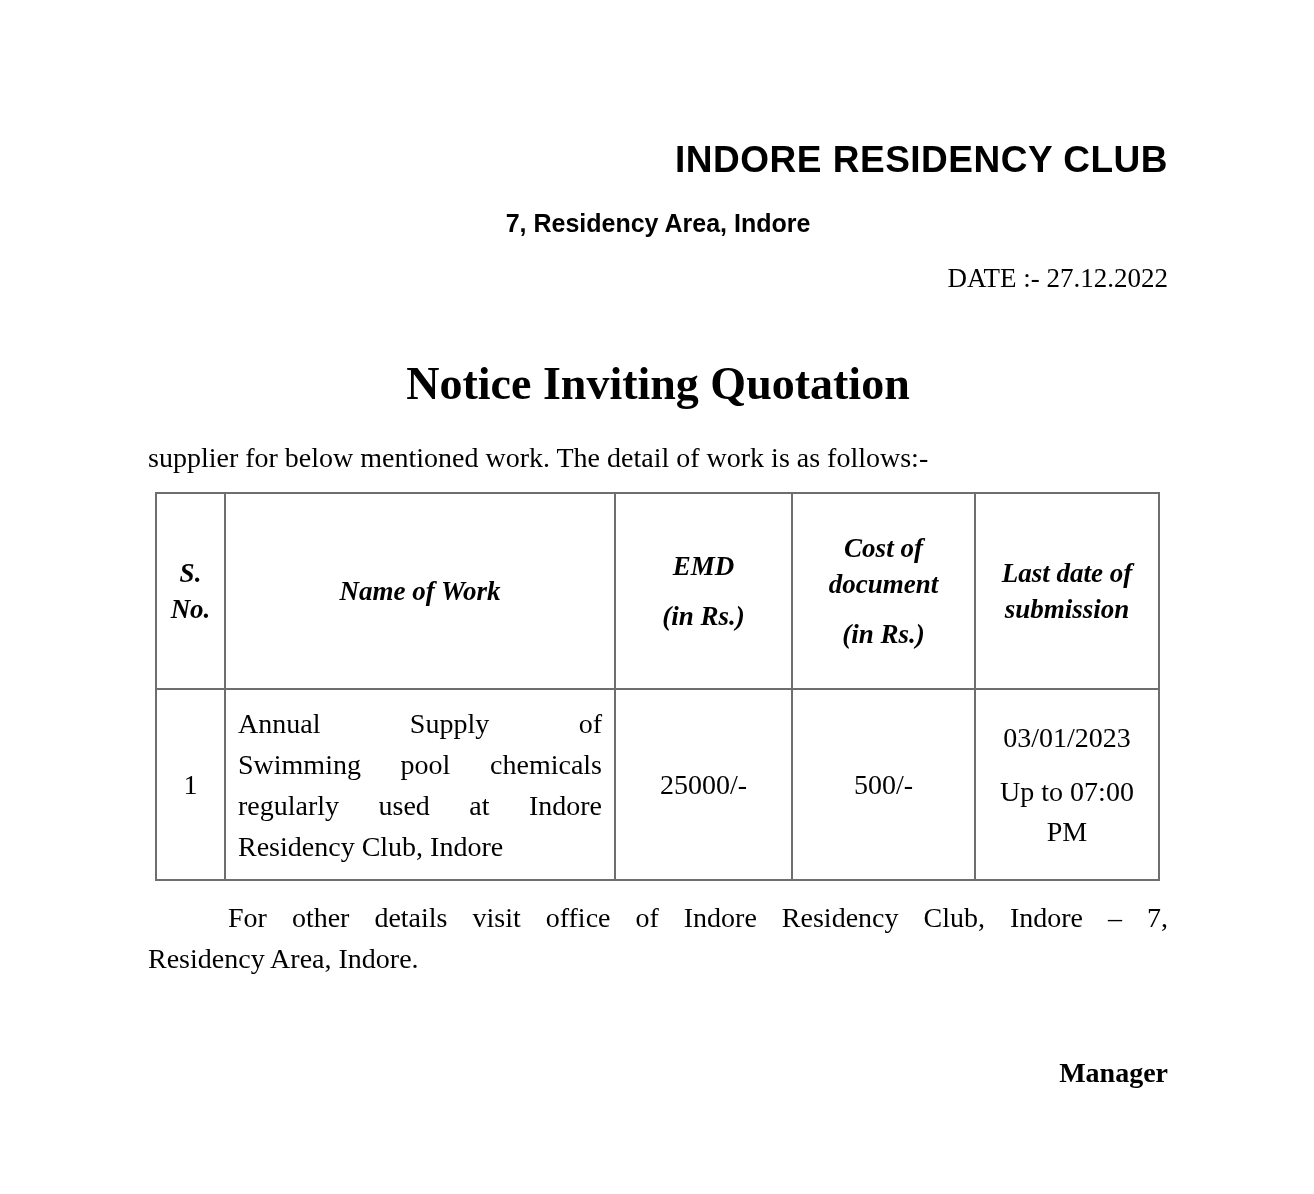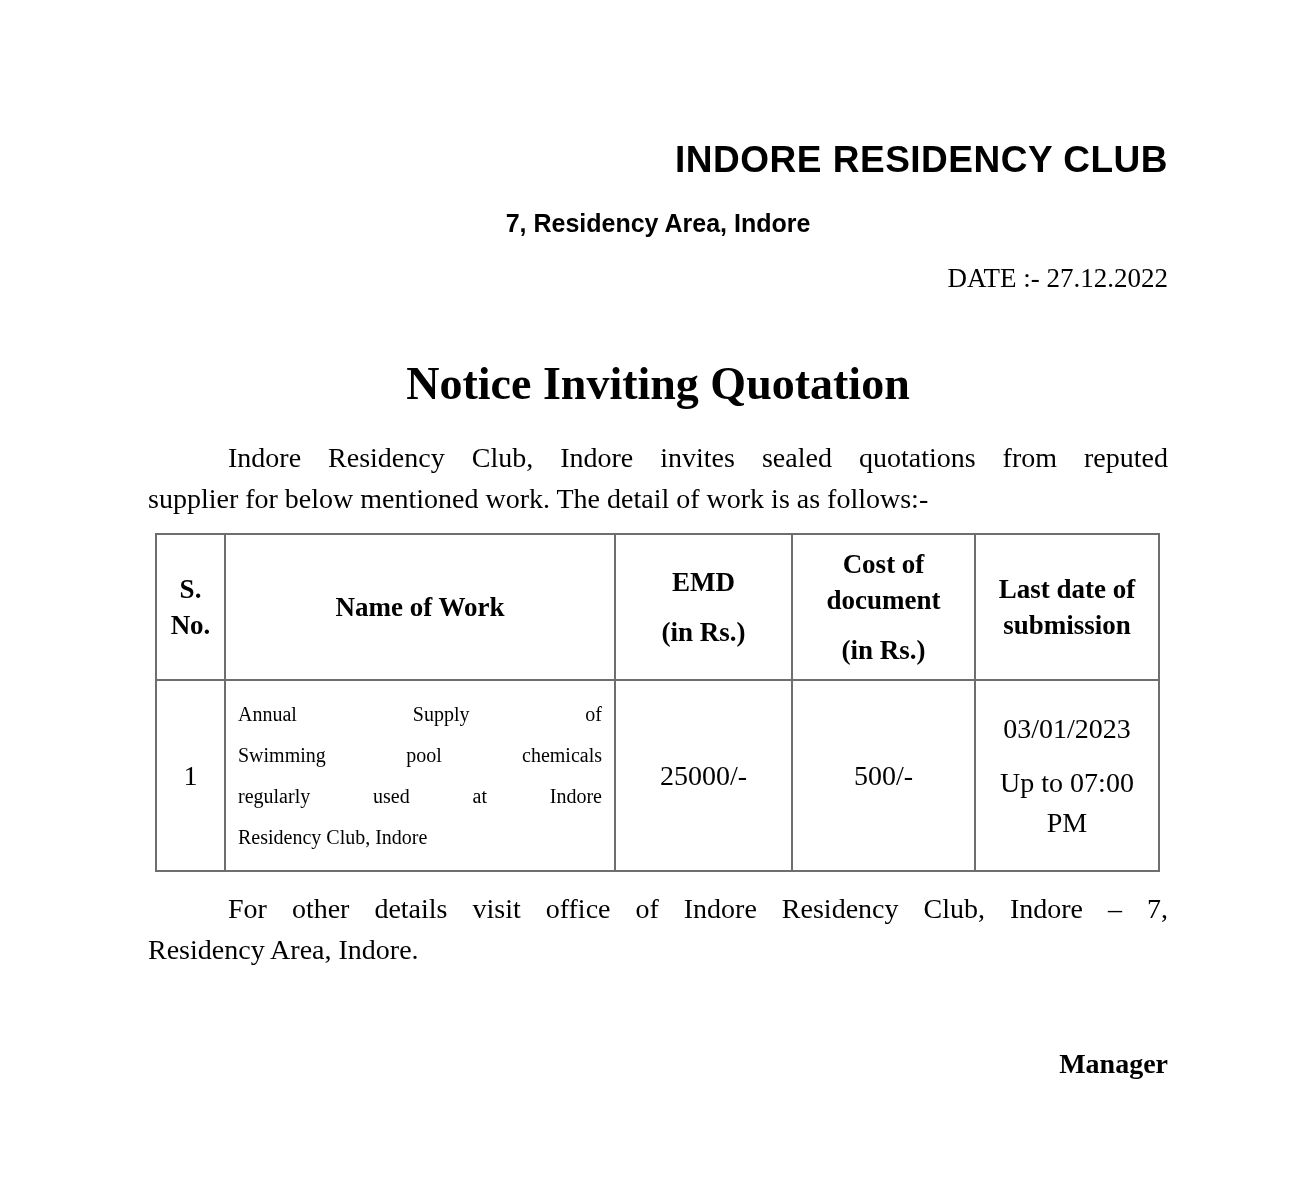--- a/index.html
+++ b/index.html
@@ -72,42 +72,42 @@
     table-layout: fixed;
     width: 1003px;
   }
   table.quote-table th,
   table.quote-table td {
     border: 2px solid #6e6e6e;
     vertical-align: middle;
     padding: 6px 12px;
     box-sizing: border-box;
   }
-  tr.header-row { height: 146px; }
+  tr.header-row { height: 196px; font-style: italic; }
   tr.data-row { height: 191px; }
   th.col-sno       { width: 69px; }
   th.col-work      { width: 390px; text-align: center; }
   th.col-emd       { width: 177px; }
   th.col-cost      { width: 183px; }
   th.col-lastdate  { width: 184px; }
   .th-cell {
     font-weight: bold;
     font-size: 27px;
     line-height: 36px;
     text-align: center;
   }
   .th-sub { margin-top: 14px; }
   .cell-center {
     font-size: 28px;
     line-height: 40px;
     text-align: center;
     font-weight: normal;
   }
   .work-cell {
-    font-size: 20px;
+    font-size: 28px;
     line-height: 41px;
     font-weight: normal;
     border-radius: 7px;
   }
   .work-line {
     text-align: justify;
     text-align-last: justify;
     white-space: nowrap;
   }
   .work-line-last {
@@ -129,21 +129,20 @@
 
   <div class="club-name">INDORE RESIDENCY CLUB</div>
 
   <div class="club-address">7, Residency Area, Indore</div>
 
   <div class="date-line">DATE :- 27.12.2022</div>
 
   <div class="notice-title">Notice Inviting Quotation</div>
 
   <div class="body-para intro-para">
-    <div class="jline indent">Indore Residency Club, Indore invites sealed quotations from reputed</div>
     <div class="lline">supplier for below mentioned work. The detail of work is as follows:-</div>
   </div>
 
   <table class="quote-table">
     <thead>
       <tr class="header-row">
         <th class="col-sno th-cell">
           <div>S. No.</div>
         </th>
         <th class="col-work th-cell">

